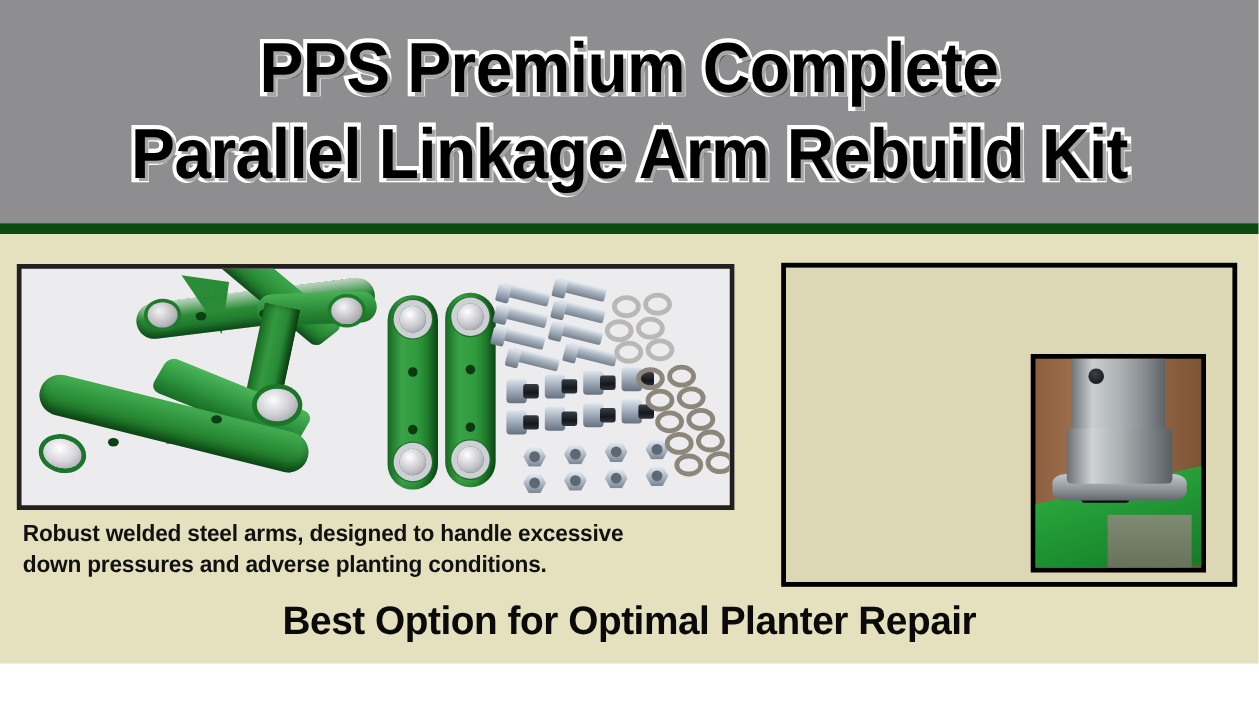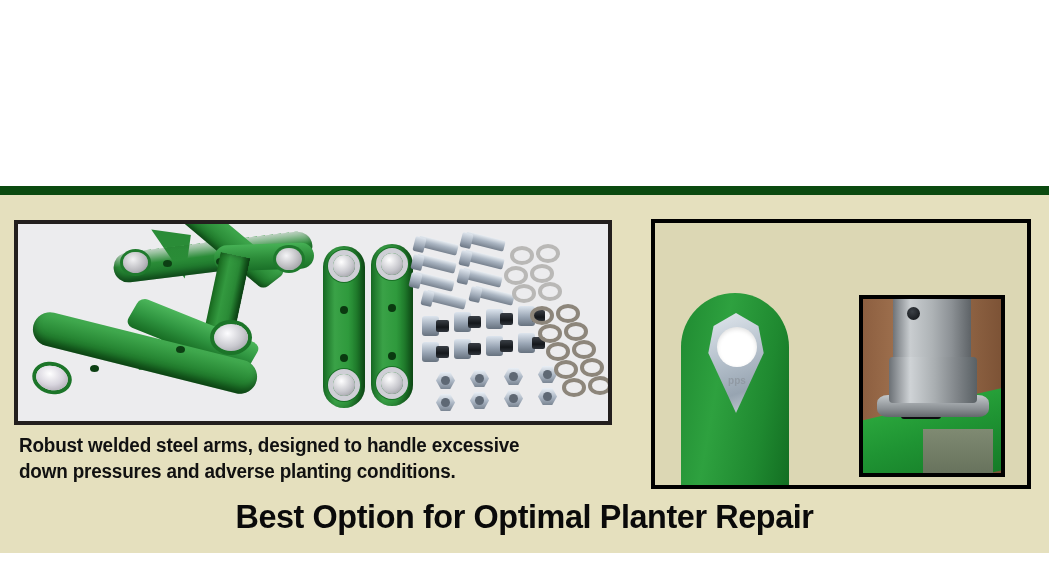--- a/index.html
+++ b/index.html
@@ -280,20 +280,24 @@
   .pp-gap{
     position:absolute;left:38px;top:104px;width:40px;height:16px;
     background:#0b0d0f;border-radius:3px;
   }
 </style>
 </head>
 <body>
 
 <div class="canvas">
 
+  <div class="header">
+    <div class="title-line title-1">PPS Premium Complete</div>
+    <div class="title-line title-2">Parallel Linkage Arm Rebuild Kit</div>
+  </div>
   <div class="green-rule"></div>
 
   <div class="body-bg"></div>
 
   <div class="photo-left">
     <div class="pl-inner">
 
       <div>
         <div class="gusset-b"></div>
         <div class="arm-upper"></div>
@@ -417,26 +421,20 @@
     </div>
   </div>
 
   <div class="caption-left">
     <div>Robust welded steel arms, designed to handle excessive</div>
     <div>down pressures and adverse planting conditions.</div>
   </div>
 
   <div class="panel-right">
 
-    <div class="bush-arm">
-      <div class="green"></div>
-      <div class="flange"></div>
-      <div class="flange-hole"></div>
-      <div class="stamp">pps</div>
-    </div>
 
     <div class="press-photo">
       <div class="pp-wall"></div>
       <div class="pp-green"></div>
       <div class="pp-green2"></div>
       <div class="pp-gap"></div>
       <div class="pp-flange"></div>
       <div class="pp-sleeve"></div>
       <div class="pp-collar"></div>
       <div class="pp-hole"></div>

